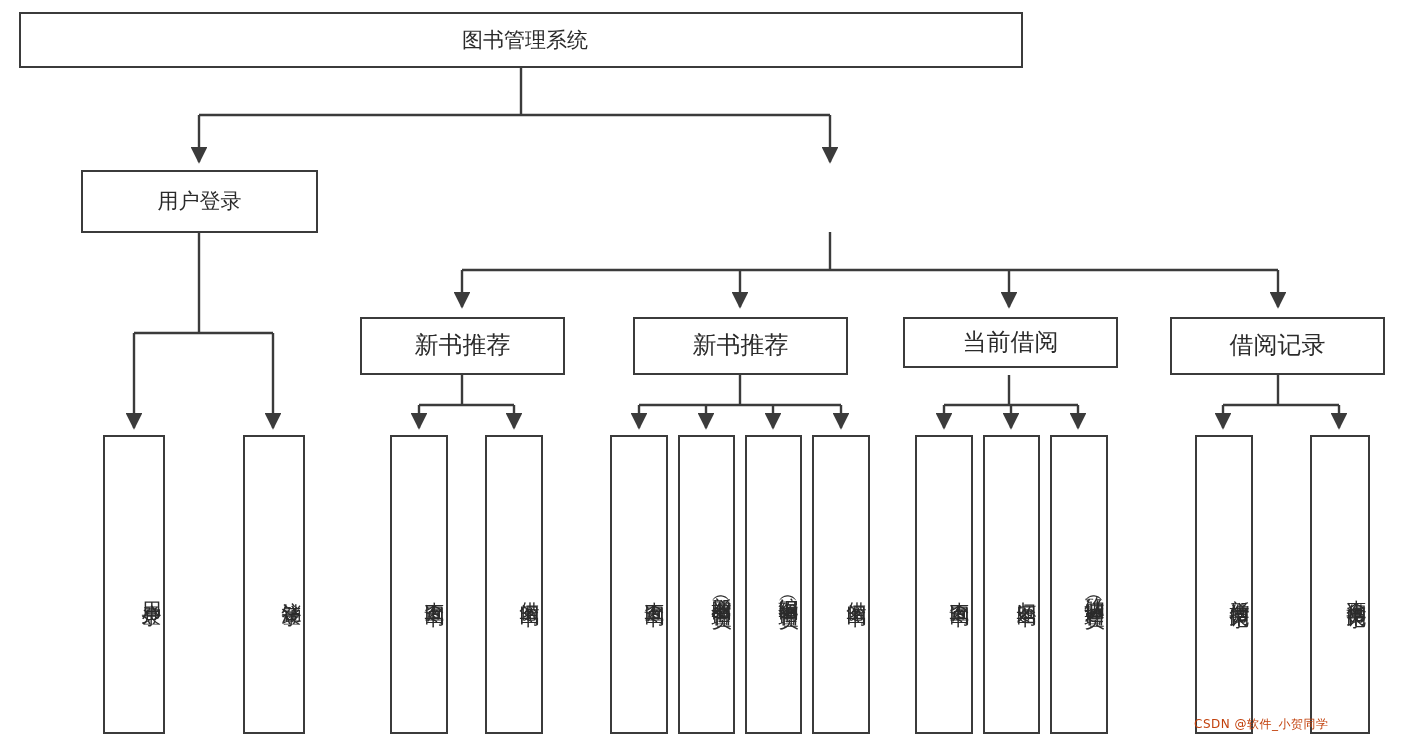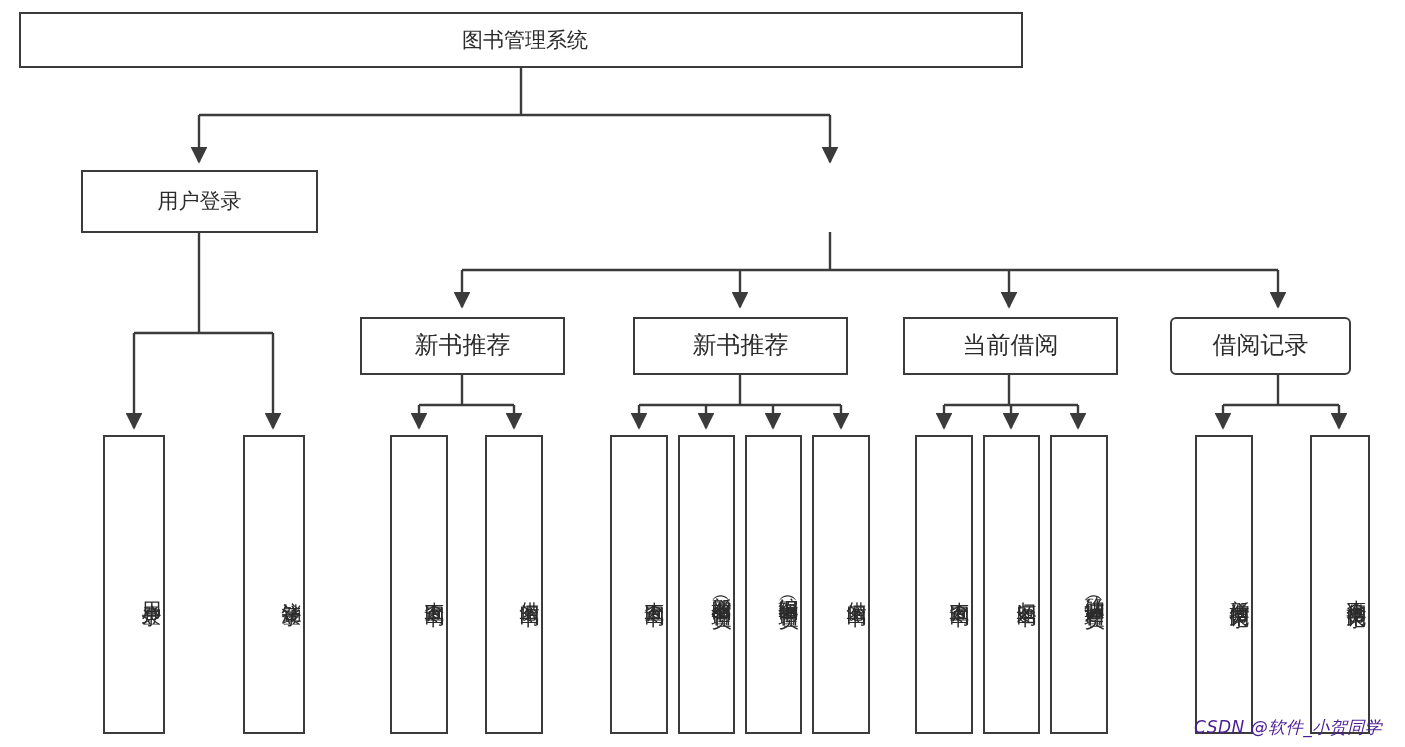--- a/index.html
+++ b/index.html
@@ -50,26 +50,25 @@
     letter-spacing: 2px;
     padding-top: 10px;
     align-items: flex-start;
     justify-content: center;
   }
   .node.v .vt {
     display: block;
   }
   .watermark {
     position: absolute;
-    color: #4c1d95;
-    font-size: 17px;
+    color: #c2410c;
+    font-size: 12px;
     letter-spacing: 0.5px;
     white-space: nowrap;
     user-select: none;
-    font-style: italic;
   }
 </style>
 </head>
 <body>
 
 <div id="canvas">
 
   <svg id="wires" viewBox="0 0 1405 747" xmlns="http://www.w3.org/2000/svg">
     <defs>
       <marker id="arrow" viewBox="0 0 10 10" refX="9" refY="5" markerWidth="7" markerHeight="7" orient="auto-start-reverse">
@@ -127,24 +126,24 @@
   <div class="node h" style="left:81px; top:170px; width:237px; height:63px;">
     <span>用户登录</span>
   </div>
 
   <div class="node h2" style="left:360px; top:317px; width:205px; height:58px;">
     <span>新书推荐</span>
   </div>
   <div class="node h2" style="left:633px; top:317px; width:215px; height:58px;">
     <span>新书推荐</span>
   </div>
-  <div class="node h2" style="left:903px; top:317px; width:215px; height:58px;">
+  <div class="node h2" style="left:903px; top:317px; width:215px; height:51px;">
     <span>当前借阅</span>
   </div>
-  <div class="node h2" style="left:1170px; top:317px; width:181px; height:58px;border-radius:6px;">
+  <div class="node h2" style="left:1170px; top:317px; width:215px; height:58px;">
     <span>借阅记录</span>
   </div>
 
   <div class="node v" style="left:103px; top:435px; width:62px; height:299px;">
     <span class="vt">用户登录</span>
   </div>
   <div class="node v" style="left:243px; top:435px; width:62px; height:299px;">
     <span class="vt">注销登录</span>
   </div>
 

